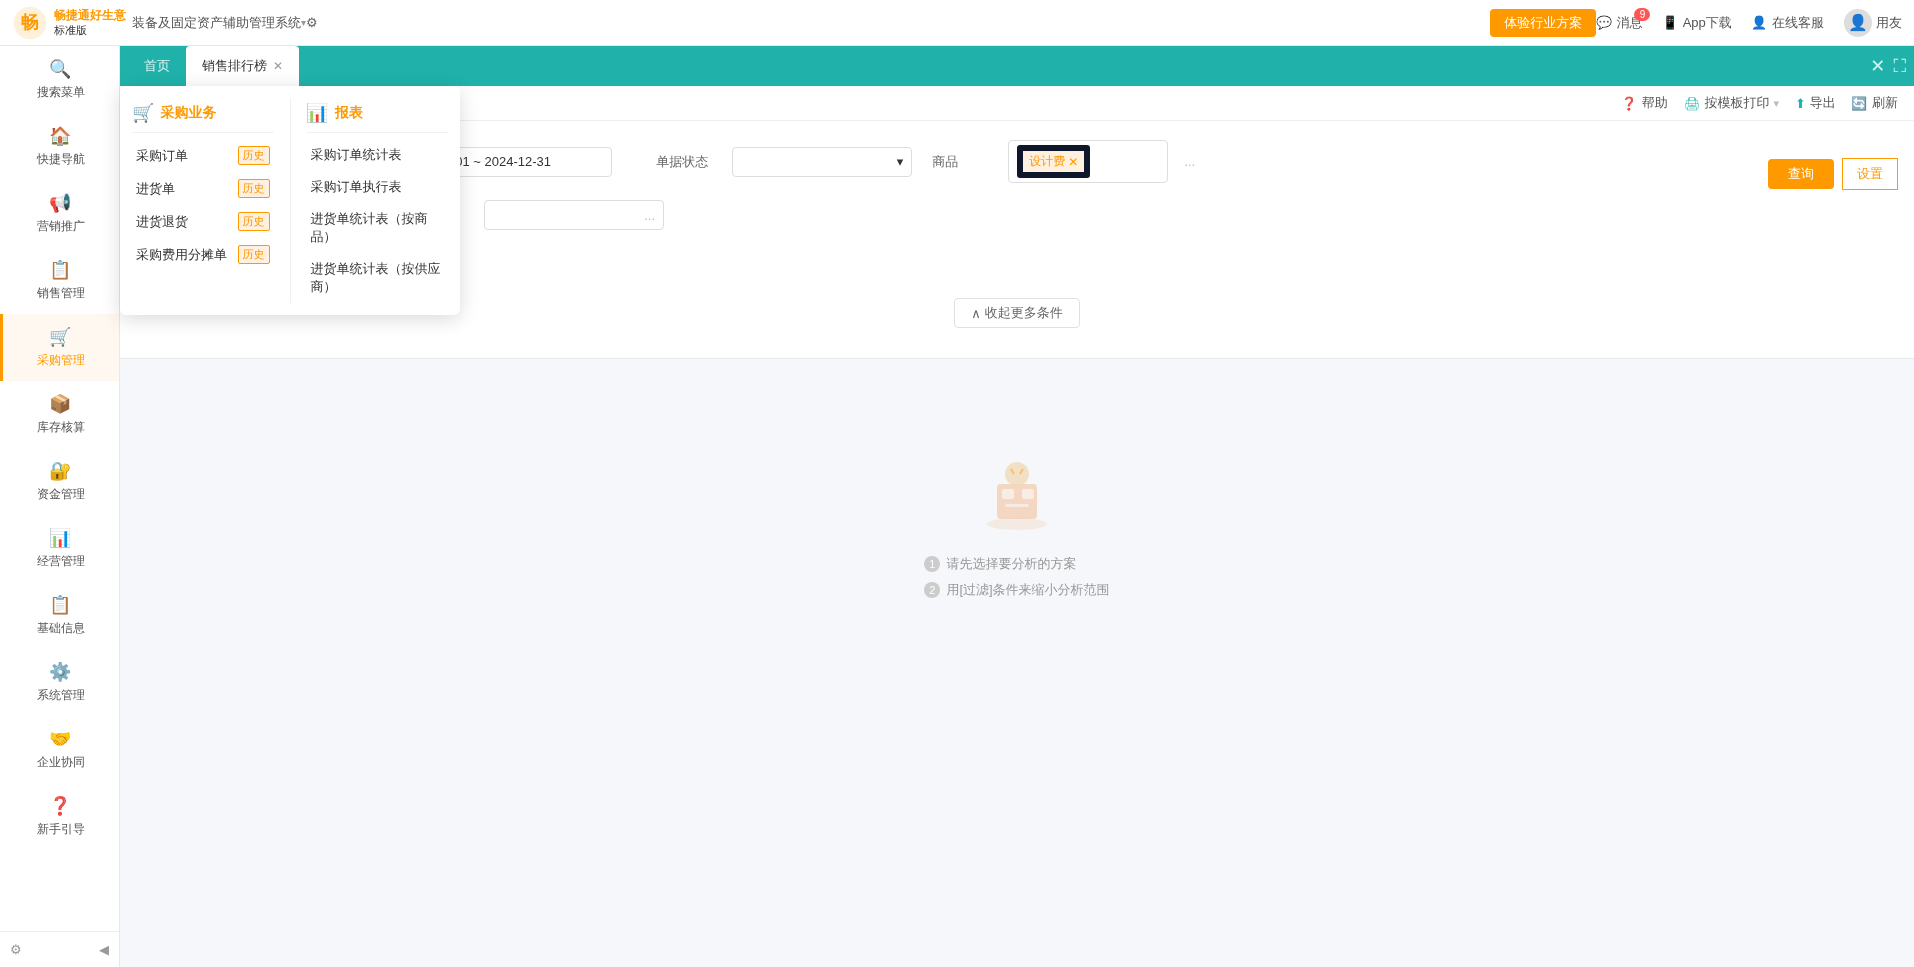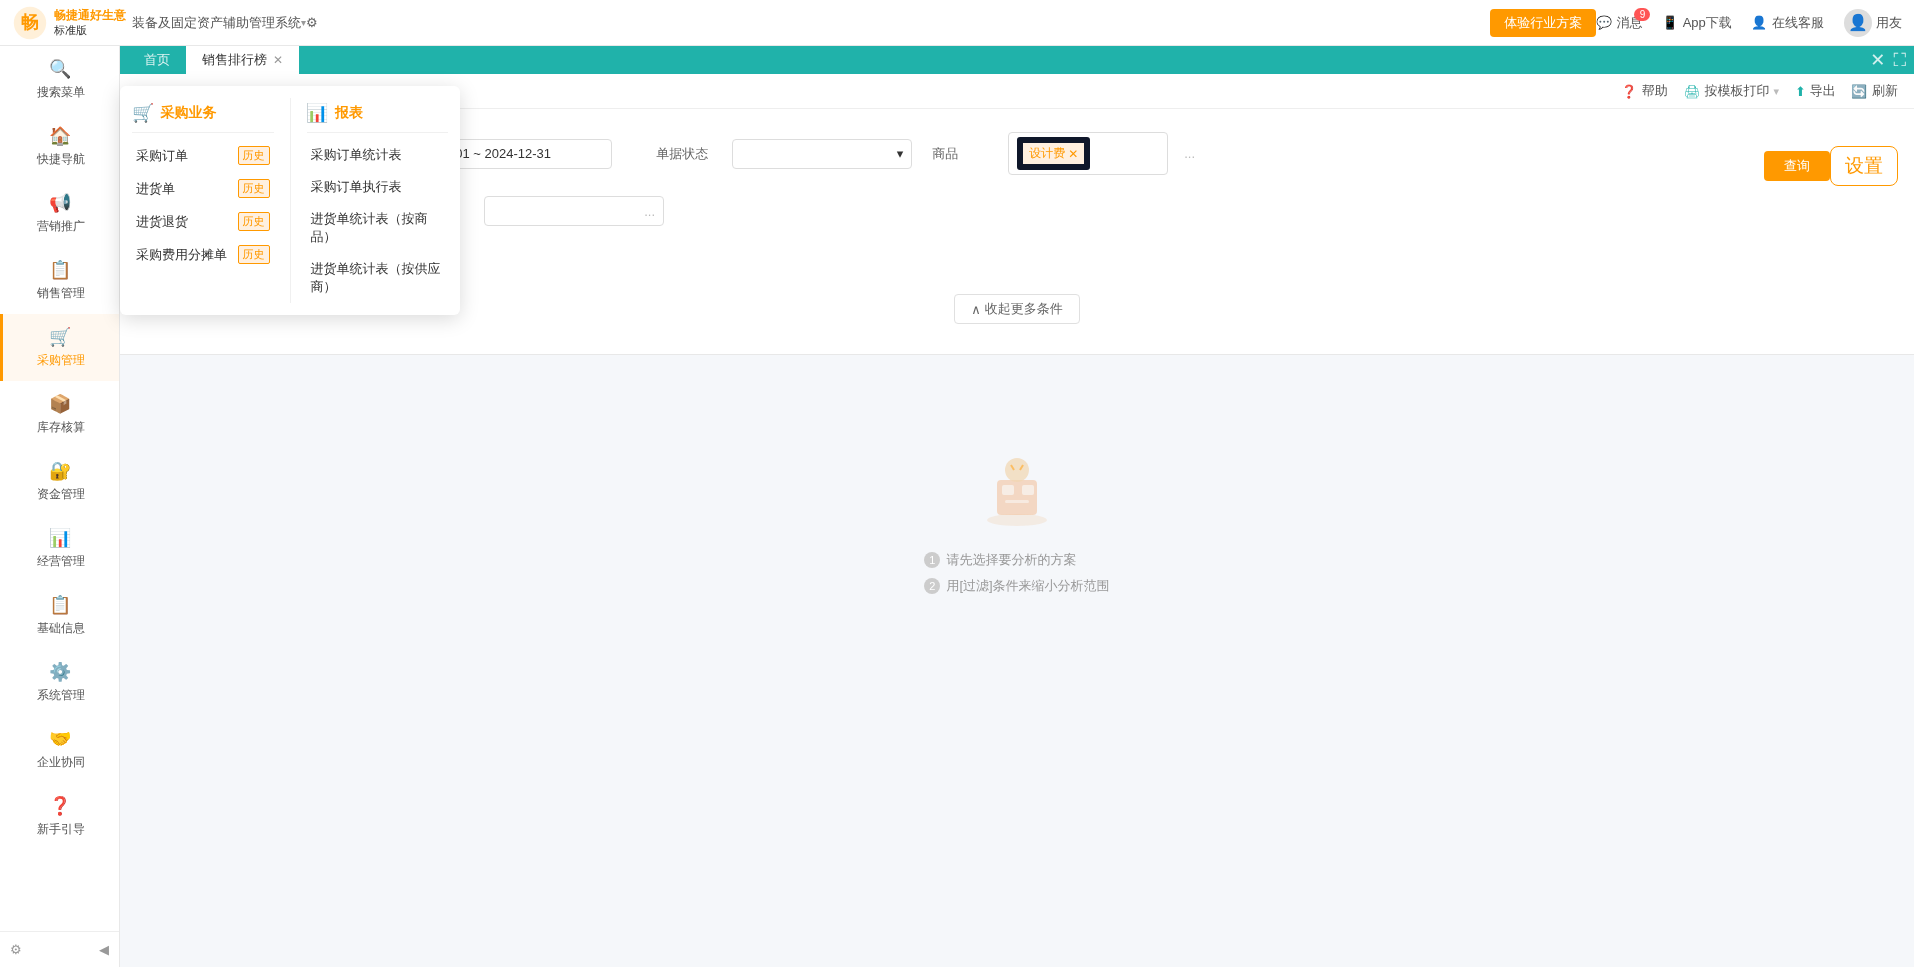--- a/index.html
+++ b/index.html
@@ -138,21 +138,21 @@
       display: flex;
       flex-direction: column;
       height: calc(967px - 46px);
     }
 
     
     .tab-bar {
       background: #20b2aa;
       display: flex;
       align-items: center;
-      height: 28px;
+      height: 40px;
       padding: 0 8px;
     }
     .tab-item {
       height: 40px;
       display: flex;
       align-items: center;
       padding: 0 16px;
       cursor: pointer;
       color: rgba(255,255,255,0.85);
       font-size: 13px;
@@ -240,41 +240,41 @@
       color: #333;
       min-width: 120px;
       height: 30px;
       display: flex;
       align-items: center;
       justify-content: space-between;
       cursor: pointer;
     }
     .filter-actions {
       display: flex;
-      gap: 0;
+      gap: 8px;
       margin-left: auto;
       align-items: center;
       margin-top: 25px;
     }
     .btn-query {
       background: #f90;
       color: #fff;
       border: none;
       border-radius: 4px;
       padding: 6px 20px;
       font-size: 13px;
       cursor: pointer;
     }
     .btn-settings {
       background: #fff;
       color: #f90;
       border: 1px solid #f90;
-      border-radius: 8px;
+      border-radius: 0;
       padding: 6px 14px;
-      font-size: 19px;
+      font-size: 13px;
       cursor: pointer;
     }
     .toolbar-row {
       display: flex;
       align-items: center;
       justify-content: flex-end;
       gap: 16px;
       padding: 8px 16px;
       background: #fff;
       border-bottom: 1px solid #eee;

